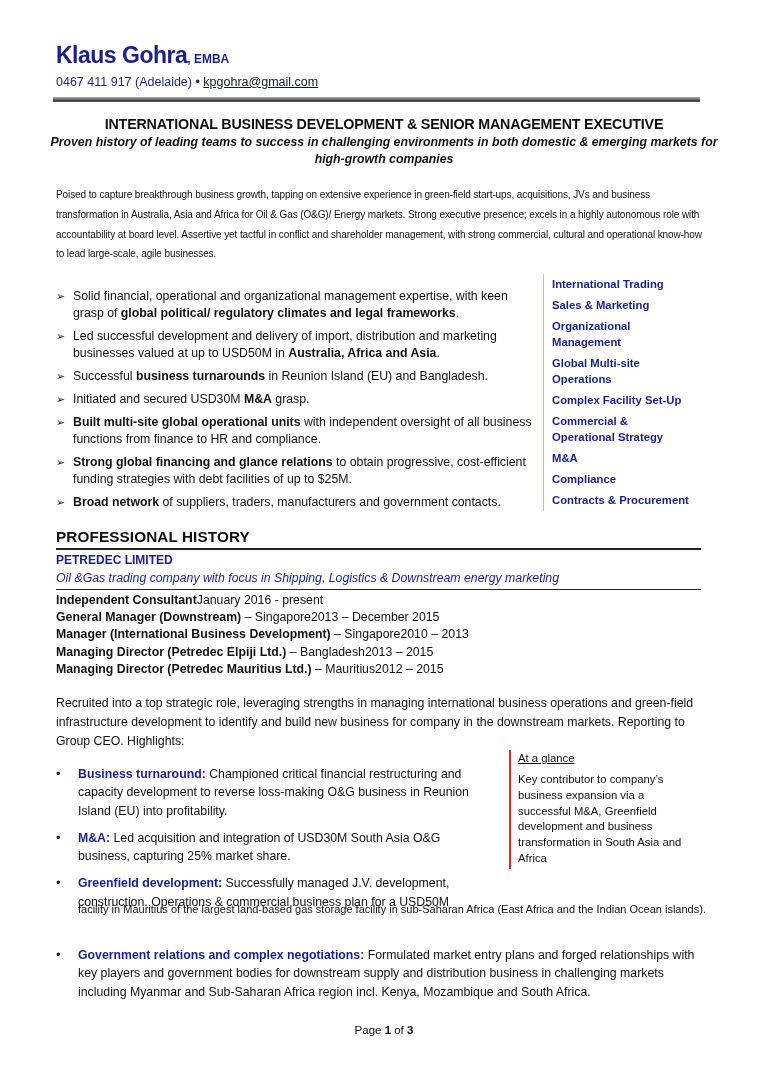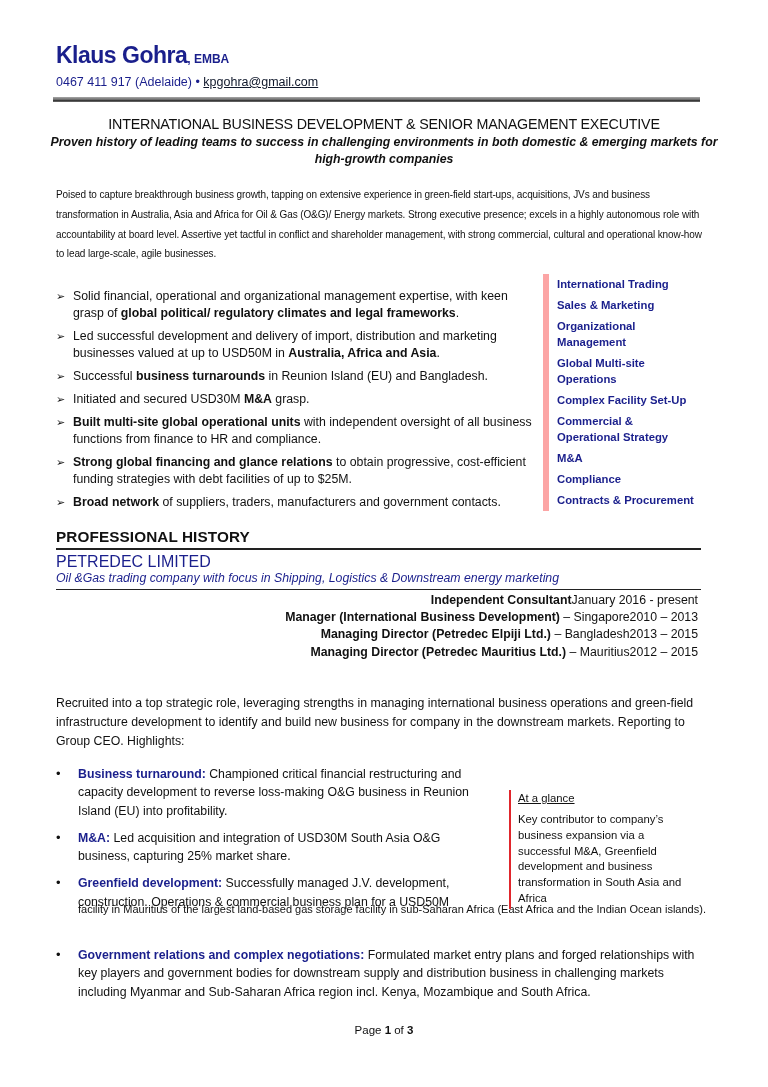--- a/index.html
+++ b/index.html
@@ -12,57 +12,57 @@
     .name-line { position: absolute; left: 56px; top: 42px; white-space: nowrap; }
     .name { font-size: 23px; font-weight: bold; color: #1a1f8c; letter-spacing: -0.5px; }
     .cred { font-size: 12px; font-weight: bold; color: #1a1f8c; }
     .contact { position: absolute; left: 56px; top: 75px; font-size: 12.5px; color: #1a1f8c; white-space: nowrap; }
     .contact a { color: #0f172a; text-decoration: underline; }
 
     .rule-top { position: absolute; left: 53px; top: 97px; width: 647px; height: 5px;
       background: linear-gradient(#a8a8a8, #6e6e6e 50%, #1f1f1f 80%, #9a9a9a); }
 
     .headline { position: absolute; left: 40px; width: 688px; top: 116px; text-align: center;
-      font-size: 14.3px; font-weight: normal; color: #111; letter-spacing: -0.2px; }
+      font-size: 14.3px; font-weight: bold; color: #111; letter-spacing: -0.2px; }
     .tagline { position: absolute; left: 40px; width: 688px; top: 134px; text-align: center;
       font-size: 12.3px; font-style: italic; font-weight: bold; color: #111; line-height: 17px; }
 
     .summary { position: absolute; left: 56px; top: 185px; width: 650px; font-size: 10px;
       line-height: 19.8px; color: #111; letter-spacing: -0.1px; }
 
     .hl-list { position: absolute; left: 56px; top: 288px; width: 480px; margin: 0; padding: 0; list-style: none; }
     .hl-list li { position: relative; padding-left: 17px; font-size: 12.3px; line-height: 17px; margin-bottom: 6px; color: #111; }
     .hl-list li .arrow { position: absolute; left: 0; top: 0; font-size: 11px; }
     .hl-list b { font-weight: bold; }
 
     .skills { position: absolute; left: 543px; top: 274px; width: 175px; height: 237px;
-      border-left: 6px solid #fca5a5; padding-left: 8px; box-sizing: border-box; }
+      border-left: 1px solid #fca5a5; padding-left: 8px; box-sizing: border-box; }
     .skills .item { font-size: 11.3px; font-weight: bold; color: #1a1f8c; line-height: 16px; margin-bottom: 5px; }
     .skills .item:first-child { margin-top: 2px; }
 
     .sec-title { position: absolute; left: 56px; top: 528px; font-size: 15.3px; font-weight: bold; color: #111; letter-spacing: 0.1px; }
     .sec-rule { position: absolute; left: 56px; top: 548px; width: 645px; height: 2px; background: #222; }
 
-    .company { position: absolute; left: 56px; top: 553px; font-size: 16px; font-weight: normal; color: #1a1f8c; }
+    .company { position: absolute; left: 56px; top: 553px; font-size: 12px; font-weight: bold; color: #1a1f8c; }
     .company-desc { position: absolute; left: 56px; top: 571px; font-size: 12.3px; font-style: italic; color: #1a1f8c; }
     .company-rule { position: absolute; left: 56px; top: 589px; width: 645px; height: 1px; background: #222; }
 
     .roles { position: absolute; left: 56px; top: 592px; width: 642px; }
-    .role { display: flex; justify-content: flex-end; font-size: 12.3px; line-height: 17.2px; color: #111; }
+    .role { display: flex; justify-content: flex-start; font-size: 12.3px; line-height: 17.2px; color: #111; }
     .role .title { font-weight: bold; }
     .role .date { text-align: right; }
 
     .intro { position: absolute; left: 56px; top: 694px; width: 650px; font-size: 12.3px; line-height: 18.8px; color: #111; }
 
     .ach { position: absolute; left: 56px; margin: 0; padding: 0; list-style: none; }
     .ach li { position: relative; padding-left: 22px; font-size: 12.3px; line-height: 18.3px; color: #111; }
     .ach li .dot { position: absolute; left: 0; top: 0; font-size: 13px; }
     .ach li .lead { font-weight: bold; color: #1a1f8c; }
 
-    .glance { position: absolute; left: 509px; top: 790px; width: 185px; border-left: 2px solid #e0262c;
+    .glance { position: absolute; left: 509px; top: 750px; width: 185px; border-left: 2px solid #e0262c;
       padding-left: 7px; padding-bottom: 2px; box-sizing: border-box; }
     .glance .gtitle { font-size: 11.3px; text-decoration: underline; color: #111; line-height: 16px; margin-bottom: 6px; }
     .glance .gbody { font-size: 11.3px; color: #111; line-height: 15.8px; }
 
     .footer { position: absolute; left: 0; width: 768px; top: 1024px; text-align: center; font-size: 11.5px; color: #111; }
   </style>
 </head>
 <body>
 
 <div class="page">
@@ -110,20 +110,24 @@
   <div class="company">PETREDEC LIMITED</div>
   <div class="company-desc">Oil &amp;Gas trading company with focus in Shipping, Logistics &amp; Downstream energy marketing</div>
   <div class="company-rule"></div>
 
   <div class="roles">
     <div class="role">
         <span><span class="title">Independent Consultant</span><span></span></span>
         <span class="date">January 2016 - present</span>
       </div>
     <div class="role">
+        <span><span class="title">General Manager (Downstream)</span><b style="font-weight:normal"> – Singapore</b></span>
+        <span class="date">2013 – December 2015</span>
+      </div>
+    <div class="role">
         <span><span class="title">Manager (International Business Development)</span><span> – Singapore</span></span>
         <span class="date">2010 – 2013</span>
       </div>
     <div class="role">
         <span><span class="title">Managing Director (Petredec Elpiji Ltd.)</span><span> – Bangladesh</span></span>
         <span class="date">2013 – 2015</span>
       </div>
     <div class="role">
         <span><span class="title">Managing Director (Petredec Mauritius Ltd.)</span><span> – Mauritius</span></span>
         <span class="date">2012 – 2015</span>

